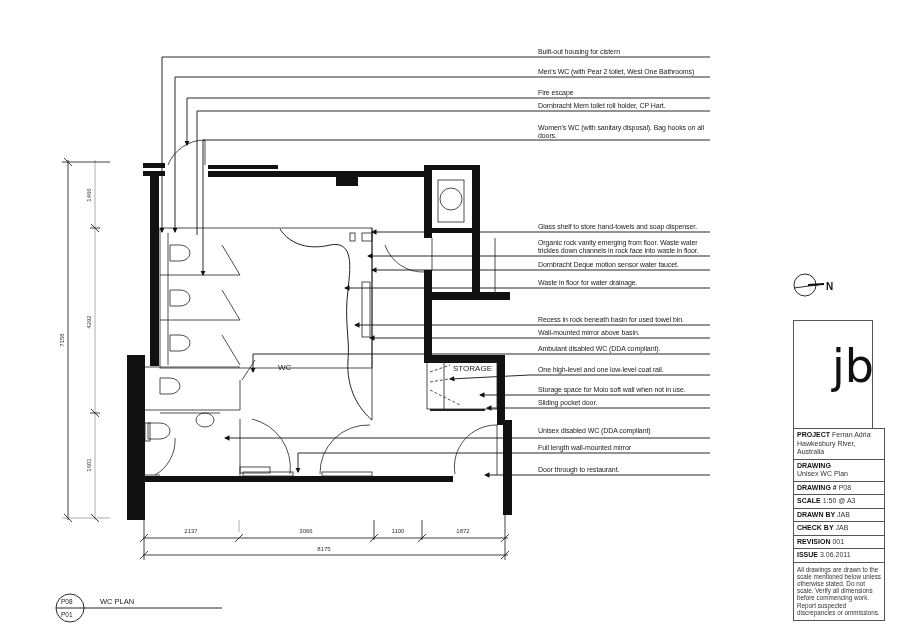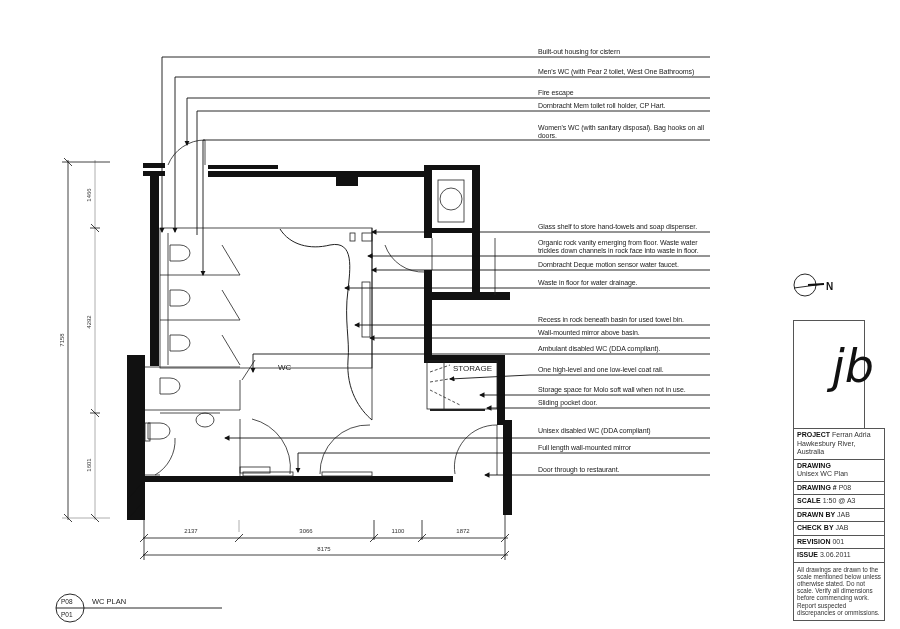--- a/index.html
+++ b/index.html
@@ -4,32 +4,32 @@
 <style>
   html, body { margin: 0; padding: 0; background: #ffffff; }
   body { width: 900px; height: 629px; position: relative; overflow: hidden;
          font-family: "Liberation Sans", sans-serif; color: #111; }
   #plan { position: absolute; left: 0; top: 0; width: 900px; height: 629px; }
   .note { position: absolute; left: 538px; width: 170px; font-size: 7px; line-height: 8px;
           color: #222; letter-spacing: -0.1px; }
   .dimtxt { font-family: "Liberation Sans", sans-serif; font-size: 6px; fill: #333; }
   .room { font-family: "Liberation Sans", sans-serif; font-size: 8px; fill: #222; }
   
-  #logo-box { position: absolute; left: 793px; top: 320px; width: 72px; height: 108px;
-              border: 1px solid #555; border-bottom: none; box-sizing: border-box; font-style: italic; }
+  #logo-box { position: absolute; left: 793px; top: 320px; width: 80px; height: 108px;
+              border: 1px solid #555; border-bottom: none; box-sizing: border-box; }
   #logo-text { position: absolute; left: 38px; top: 22px; font-size: 46px; line-height: 46px;
                color: #111; font-family: "DejaVu Sans", sans-serif; }
   #tblock { position: absolute; left: 793px; top: 428px; width: 92px; border: 1px solid #555;
             box-sizing: border-box; background: #fff; }
   .trow { border-bottom: 1px solid #555; padding: 2px 3px; font-size: 7px; line-height: 8.5px; color: #333; }
   .trow b { color: #111; font-weight: bold; }
   .trow:last-child { border-bottom: none; font-size: 6.3px; line-height: 7.2px; padding: 3px 3px 4px 3px; }
   .trow .v { font-weight: normal; }
   
-  #plan-title { position: absolute; left: 92px; top: 597px; font-size: 7.5px; color: #222; }
+  #plan-title { position: absolute; left: 100px; top: 597px; font-size: 7.5px; color: #222; }
   #ref-top { position: absolute; left: 61px; top: 598px; font-size: 6.5px; color: #222; }
   #ref-bot { position: absolute; left: 61px; top: 611px; font-size: 6.5px; color: #222; }
   #north-n { position: absolute; left: 826px; top: 281px; font-size: 10px; font-weight: bold; color: #111; }
 </style>
 </head>
 <body>
 
 <svg id="plan" viewBox="0 0 900 629" xmlns="http://www.w3.org/2000/svg">
   <defs>
     <marker id="arr" markerWidth="6" markerHeight="6" refX="5" refY="3" orient="auto">

